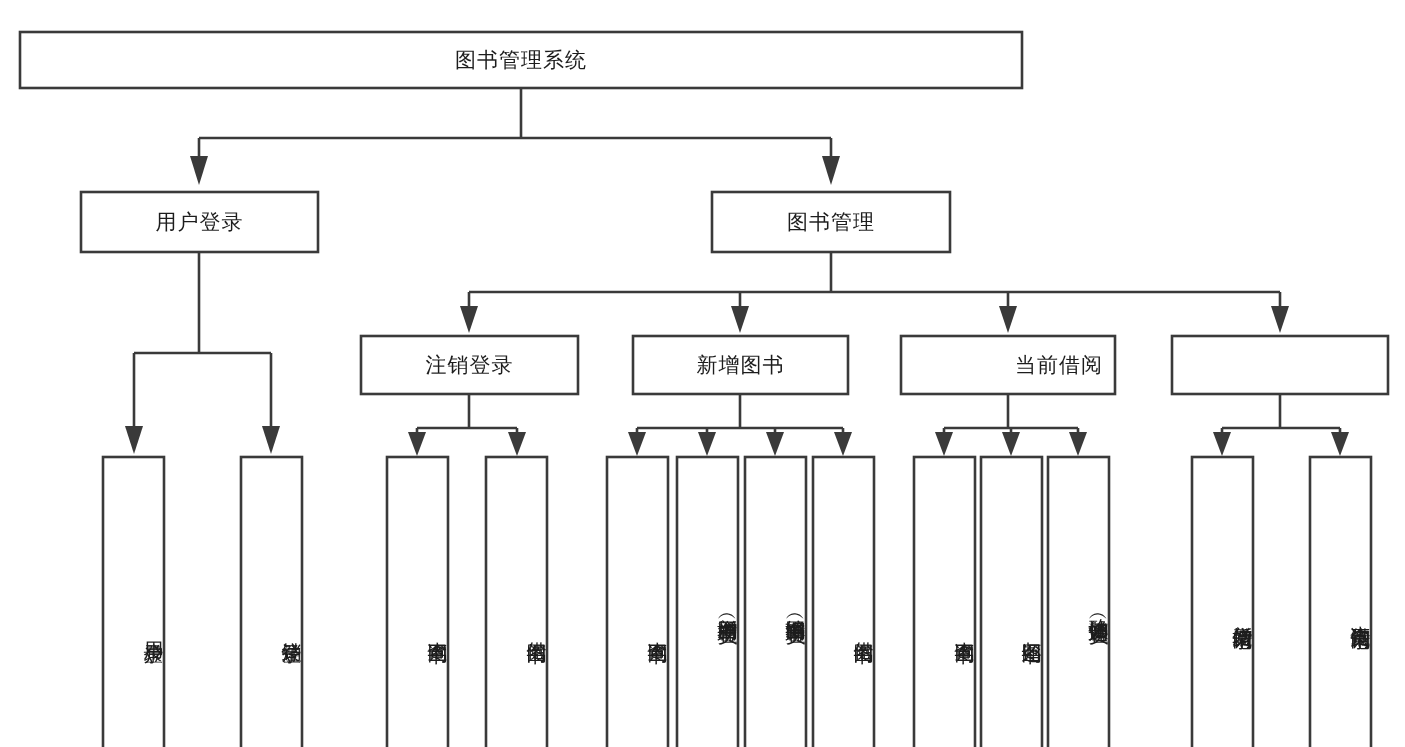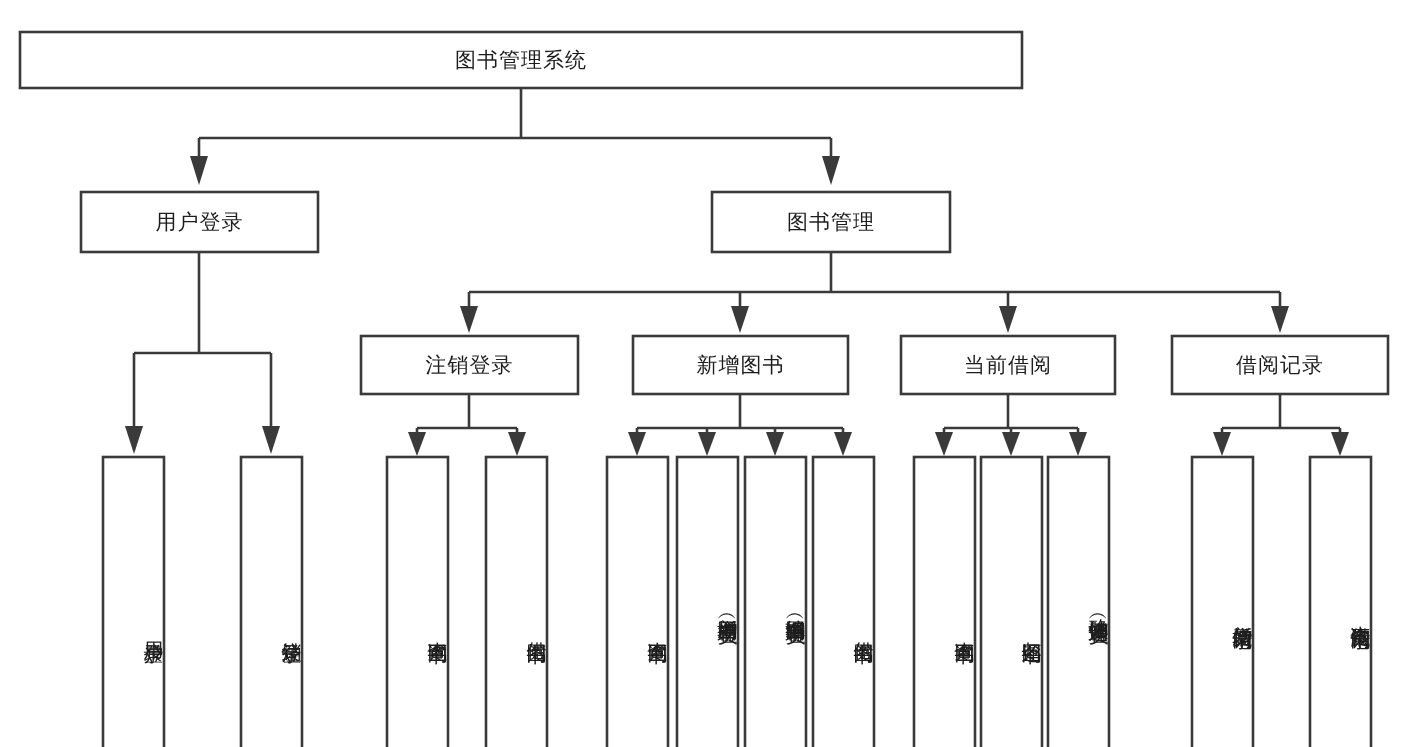--- a/index.html
+++ b/index.html
@@ -178,23 +178,22 @@
   <div class="hlabel-holder" style="left:20px; top:12px; width:1002px; height:56px;">图书管理系统</div>
 
   <div class="hlabel-holder" style="left:81px; top:172px; width:237px; height:60px;">用户登录</div>
 
   <div class="hlabel-holder" style="left:712px; top:172px; width:238px; height:60px;border-radius:9px;">图书管理</div>
 
   <div class="hlabel-holder" style="left:361px; top:316px; width:217px; height:58px;">注销登录</div>
 
   <div class="hlabel-holder" style="left:633px; top:316px; width:215px; height:58px;">新增图书</div>
 
-  <div class="hlabel-holder" style="left:901px; top:316px; width:214px; height:58px;">当前借阅</div>
-
-  <div class="hlabel-holder" style="left:1172px; top:316px; width:216px; height:58px;">借阅记录</div>
+  <div class="hlabel-holder" style="left:952px; top:316px; width:214px; height:58px;">当前借阅</div>
+
 
   <div class="vlabel-holder" style="left:103px; top:493px; width:61px; height:230px;">用户登录</div>
 
   <div class="vlabel-holder" style="left:241px; top:493px; width:61px; height:230px;">注销登录</div>
 
   <div class="vlabel-holder" style="left:387px; top:493px; width:61px; height:230px;">查询图书</div>
 
   <div class="vlabel-holder" style="left:486px; top:493px; width:61px; height:230px;">借阅图书</div>
 
   <div class="vlabel-holder" style="left:607px; top:493px; width:61px; height:230px;">查询图书</div>

